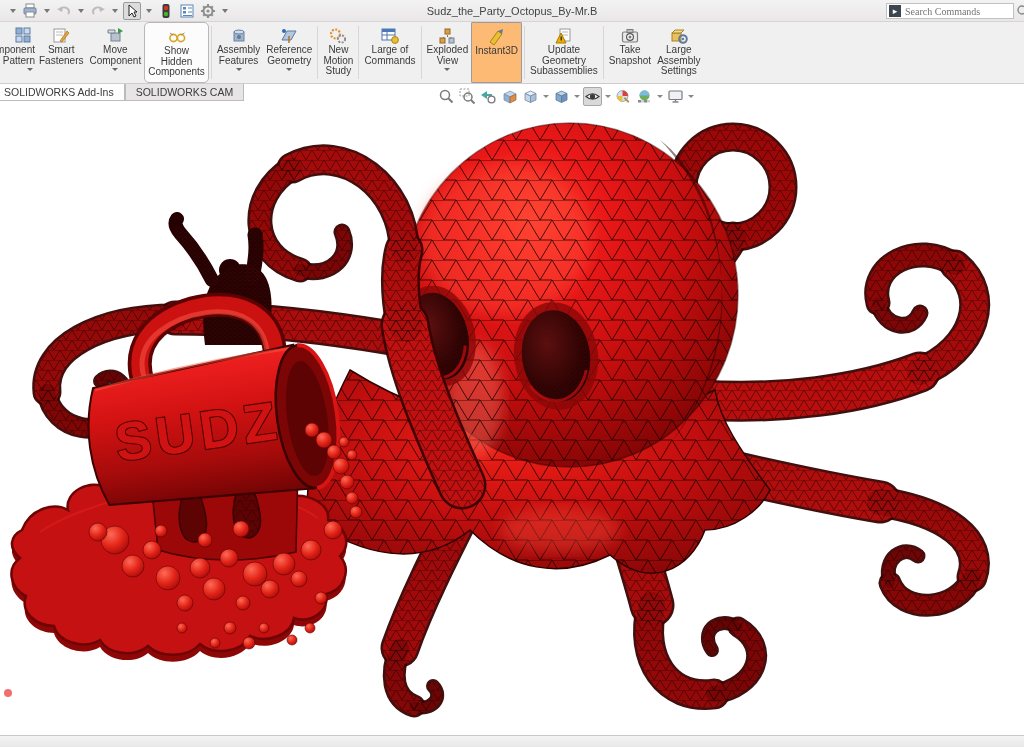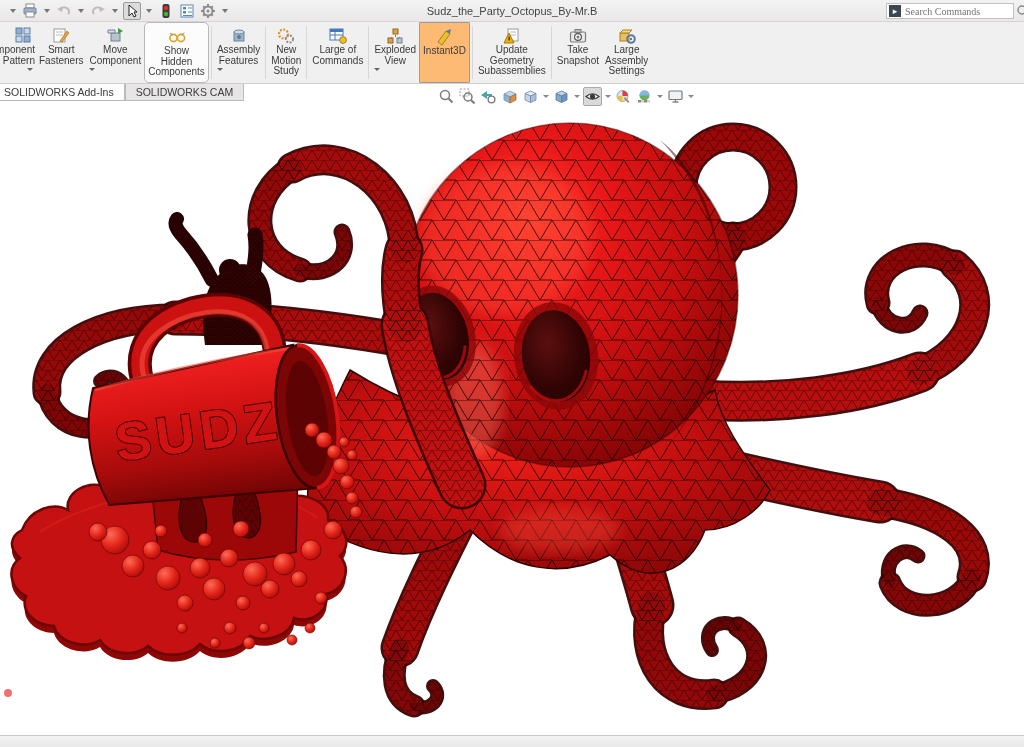--- a/index.html
+++ b/index.html
@@ -9,21 +9,21 @@
   .qat .caret { width:0; height:0; border-left:3px solid transparent; border-right:3px solid transparent; border-top:4px solid #777; margin:0 2px; }
   .qat .tool { width:18px; height:18px; display:flex; align-items:center; justify-content:center; }
   .qat .tool.pressed { background:#dcdcdc; border:1px solid #9a9a9a; border-radius:2px; }
   .win-title { position:absolute; left:0; right:0; text-align:center; font-size:11px; color:#444; pointer-events:none; }
   .searchbox { position:absolute; right:10px; top:3px; width:128px; height:16px; background:#fff; border:1px solid #c2c0c1; display:flex; align-items:center; gap:4px; padding:0 2px; }
   .searchbox .swicon { width:12px; height:12px; background:#3c4650; color:#fff; font-size:9px; line-height:12px; text-align:center; flex:none; }
   .searchbox input { border:none; outline:none; width:100%; font-size:10px; color:#555; font-family:Liberation Serif, serif; background:transparent; }
   .search-mag { position:absolute; right:0px; top:4px; width:8px; height:14px; overflow:hidden; }
 
   .ribbon { position:absolute; left:0; top:22px; width:1024px; height:62px; background:#f1f0f0; border-bottom:1px solid #cfcdce; display:flex; align-items:stretch; }
-  .rbtn { display:flex; flex-direction:column; padding:3px 3px 1px 3px; min-width:34px; color:#3a3a3a; }
+  .rbtn { display:flex; flex-direction:column; align-items:center; padding:3px 3px 1px 3px; min-width:34px; color:#3a3a3a; }
   .rbtn .ric { height:20px; display:flex; align-items:flex-end; justify-content:center; }
   .rbtn .rlb { font-size:10px; line-height:10.5px; text-align:center; white-space:nowrap; }
   .rbtn .rdd { width:0; height:0; border-left:3px solid transparent; border-right:3px solid transparent; border-top:3px solid #666; margin-top:2px; }
   .rbtn.clip { width:36px; overflow:hidden; align-items:flex-end; }
   .rbtn.clip .rlb { text-align:left; margin-right:-2px; }
   .rbtn.hl { background:#fcfcfc; border:1px solid #b9b7b8; border-radius:5px; }
   .rbtn.pressed { background:#fdba74; border:1px solid #9d9b9c; border-radius:1px; }
   .rsep { width:1px; background:#d8d6d7; margin:4px 2px; }
 
   .tabsrow { position:absolute; left:-7px; top:84px; height:17px; display:flex; z-index:5; }
@@ -176,20 +176,32 @@
     <div class="rbtn">
       <span class="ric">
         <svg width="18" height="18">
           <rect x="4" y="5" width="10" height="9" fill="#9fb4cc" stroke="#6d82a0"></rect>
           <ellipse cx="9" cy="5" rx="5" ry="2" fill="#cfdcea" stroke="#6d82a0"></ellipse>
           <circle cx="9" cy="10" r="2" fill="#5d7a9d"></circle>
         </svg>
       </span>
       <span class="rlb">Assembly</span>
       <span class="rlb">Features</span>
+      <span class="rdd"></span>
+    </div>
+    <div class="rbtn">
+      <span class="ric">
+        <svg width="18" height="18">
+          <polygon points="2,13 7,4 16,4 11,13" fill="rgba(127,168,208,0.55)" stroke="#5d7a9d"></polygon>
+          <circle cx="4" cy="4" r="2" fill="#2f6bb0"></circle>
+          <line x1="9" y1="16" x2="9" y2="9" stroke="#b06a20" stroke-width="1.4"></line>
+        </svg>
+      </span>
+      <span class="rlb">Reference</span>
+      <span class="rlb">Geometry</span>
       <span class="rdd"></span>
     </div>
     <div class="rsep"></div>
     <div class="rbtn">
       <span class="ric">
         <svg width="18" height="18">
           <circle cx="6.5" cy="7" r="4.5" fill="none" stroke="#e09030" stroke-width="2.2" stroke-dasharray="2 1.4"></circle>
           <circle cx="12.5" cy="12" r="3.6" fill="none" stroke="#8f8f8f" stroke-width="2" stroke-dasharray="2 1.4"></circle>
         </svg>
       </span>

